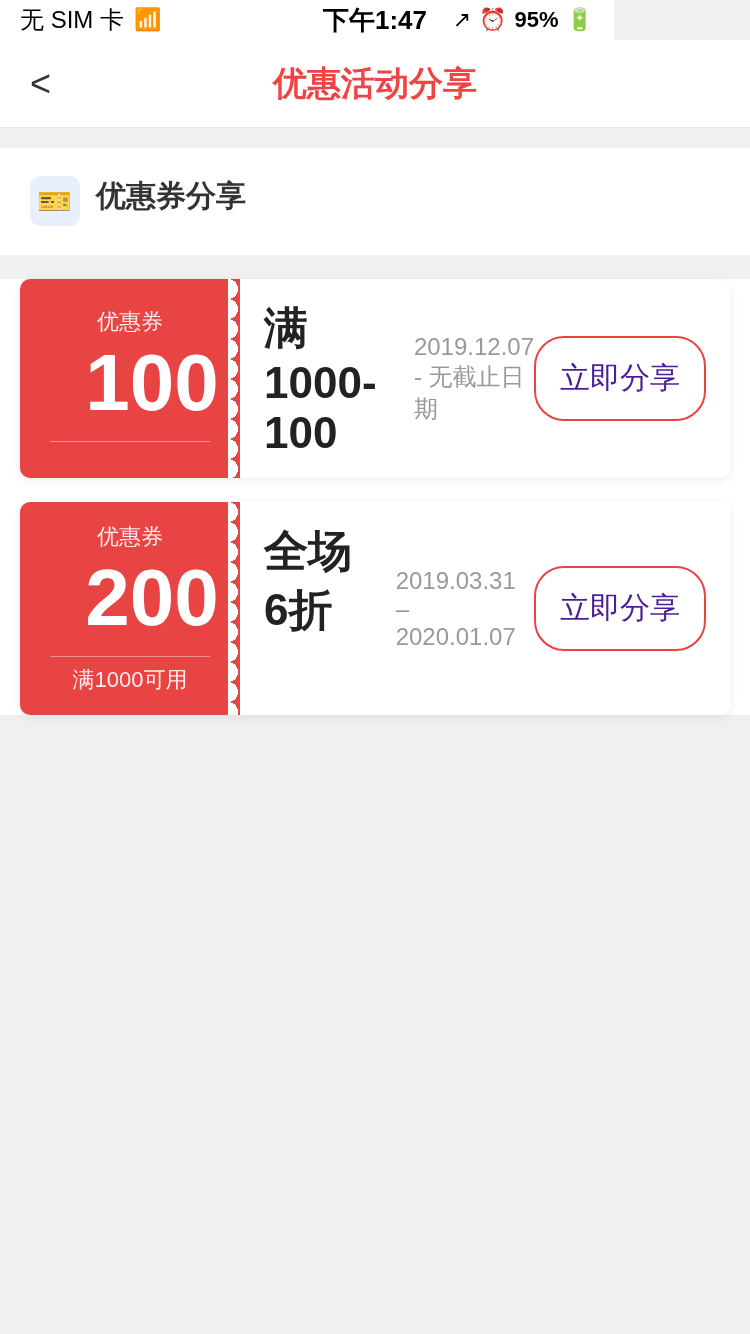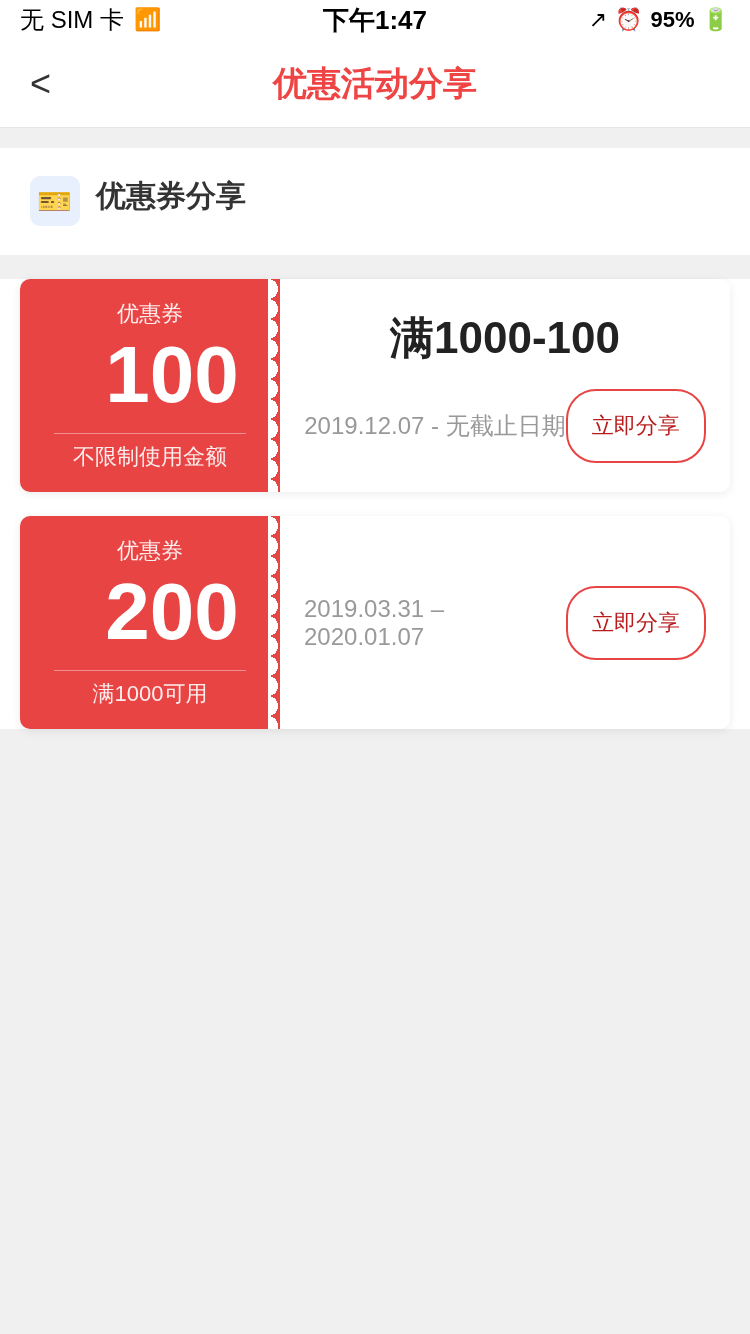--- a/index.html
+++ b/index.html
@@ -7,21 +7,21 @@
     body {
       width: 750px;
       min-height: 1334px;
       font-family: -apple-system, "PingFang SC", "Helvetica Neue", sans-serif;
       background: #f0f0f0;
       overflow-x: hidden;
     }
 
     
     .status-bar {
-      width: 750px;
+      width: 614px;
       height: 40px;
       background: #fff;
       display: flex;
       align-items: center;
       justify-content: space-between;
       padding: 0 20px;
       font-size: 24px;
       font-weight: 500;
     }
     .status-left {
@@ -121,21 +121,21 @@
       margin: 24px 0;
       border-radius: 10px;
       overflow: hidden;
       box-shadow: 0 2px 10px rgba(0,0,0,0.08);
       min-height: 160px;
     }
 
     
     .coupon-left {
       background: #e84444;
-      width: 260px;
+      width: 220px;
       flex-shrink: 0;
       display: flex;
       flex-direction: column;
       align-items: center;
       justify-content: center;
       padding: 20px 10px;
       position: relative;
     }
     
     .coupon-left::after {
@@ -182,47 +182,46 @@
       font-size: 22px;
       color: rgba(255,255,255,0.9);
       text-align: center;
     }
 
     
     .coupon-right {
       flex: 1;
       background: #fff;
       display: flex;
-      flex-direction: column;
+      flex-direction: row;
       justify-content: center;
       padding: 20px 24px;
       gap: 21px;
-      align-items: center;
     }
     .coupon-title {
       font-size: 44px;
       font-weight: 700;
       color: #222;
     }
     .coupon-info-row {
       display: flex;
       align-items: center;
       justify-content: space-between;
     }
     .coupon-date {
       font-size: 24px;
       color: #999;
     }
     .share-btn {
       border: 2px solid #e84444;
-      color: #b91c1c;
+      color: #4c1d95;
       background: #fff;
       border-radius: 30px;
       padding: 20px 24px;
-      font-size: 22px;
+      font-size: 30px;
       cursor: pointer;
       white-space: nowrap;
     }
 
     
     .bg-filler {
       background: #f0f0f0;
       height: 600px;
     }
   </style>
@@ -257,39 +256,39 @@
   </div>
 </div>
 
 <div class="coupon-list">
 
   <div class="coupon-card">
     <div class="coupon-left">
       <div class="coupon-label">优惠券</div>
       <div class="coupon-amount">100</div>
       <div class="coupon-divider"></div>
-      <div class="coupon-condition">不限制使用金额</div>
     </div>
     <div class="coupon-right">
       <div class="coupon-title">满1000-100</div>
       <div class="coupon-info-row">
         <span class="coupon-date">2019.12.07 - 无截止日期</span>
         <button class="share-btn">立即分享</button>
       </div>
     </div>
   </div>
 
   <div class="coupon-card">
     <div class="coupon-left">
       <div class="coupon-label">优惠券</div>
       <div class="coupon-amount">200</div>
       <div class="coupon-divider"></div>
       <div class="coupon-condition">满1000可用</div>
     </div>
     <div class="coupon-right">
+      <div class="coupon-title">全场6折</div>
       <div class="coupon-info-row">
         <span class="coupon-date">2019.03.31 – 2020.01.07</span>
         <button class="share-btn">立即分享</button>
       </div>
     </div>
   </div>
 </div>
 
 <div class="bg-filler"></div>
 

